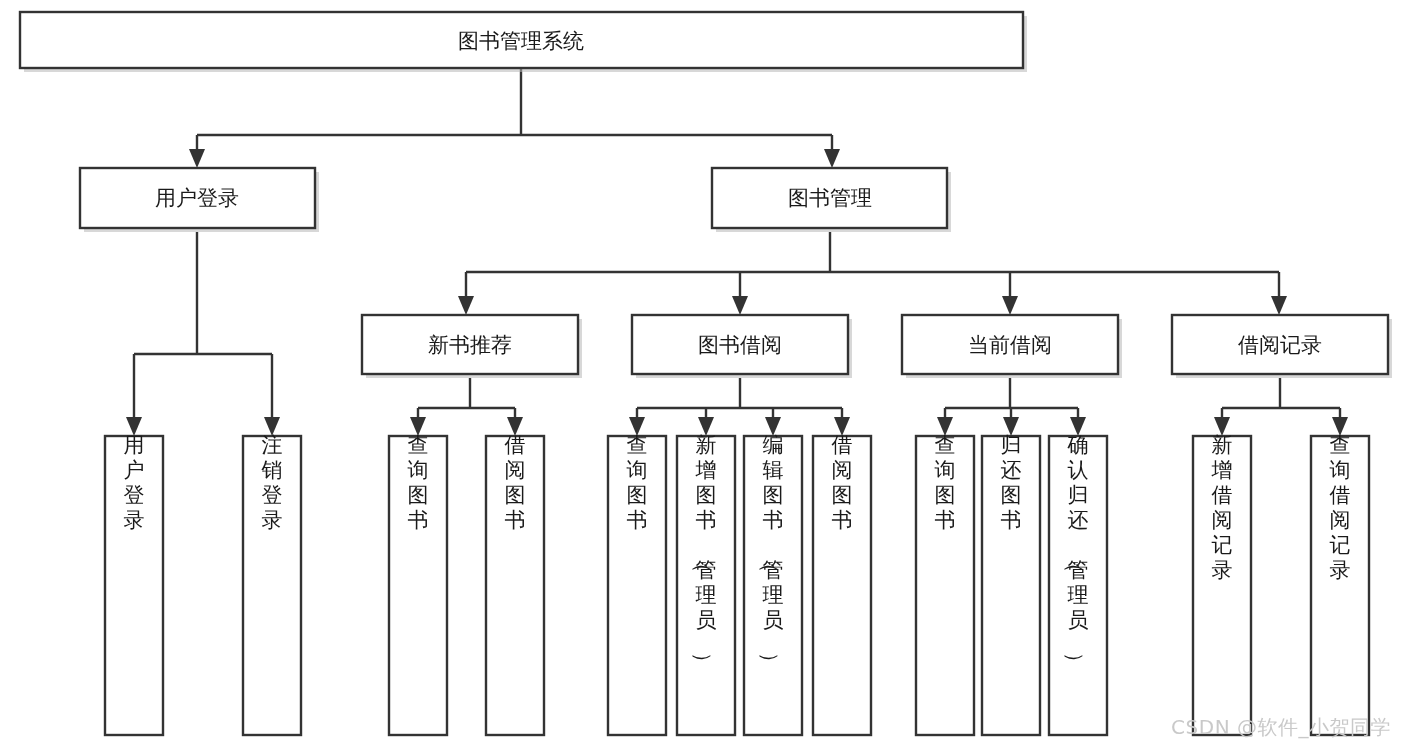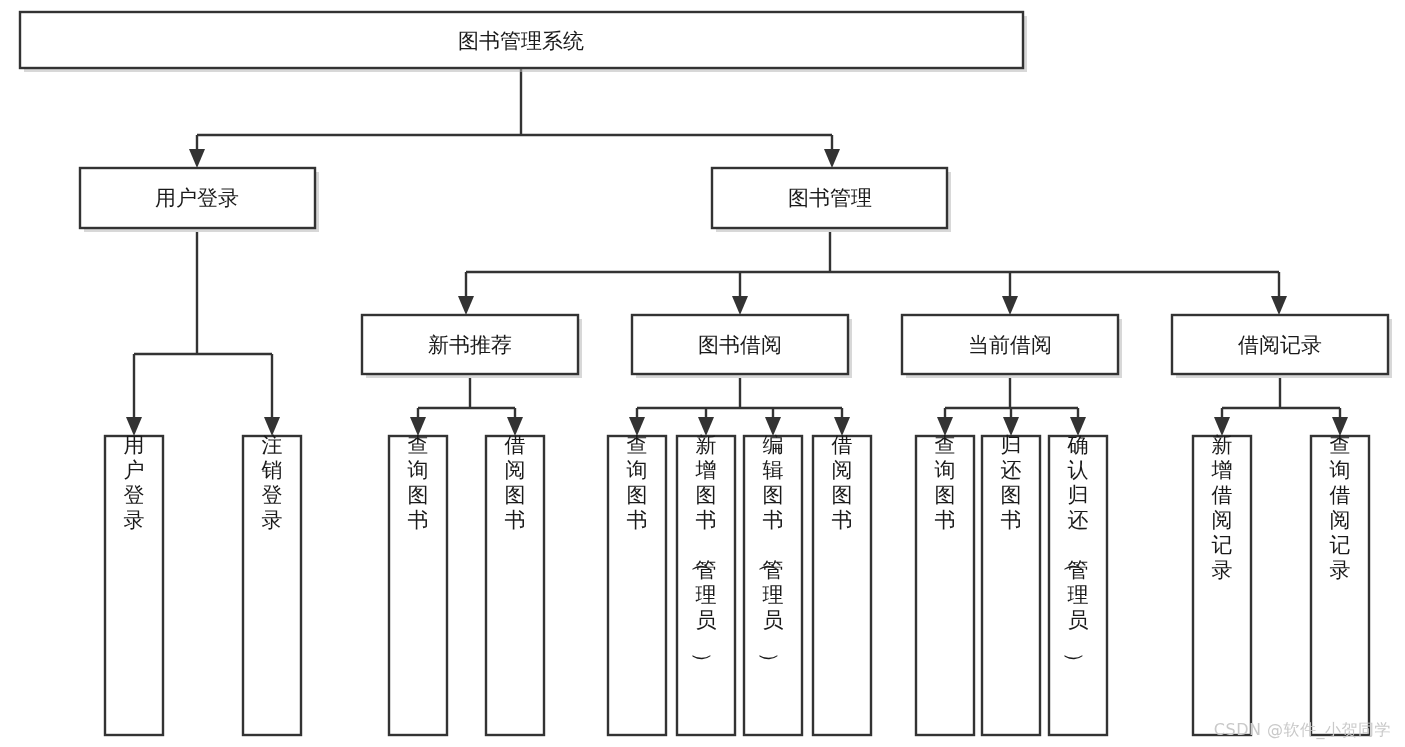--- a/index.html
+++ b/index.html
@@ -56,21 +56,21 @@
     font-family: "DejaVu Sans", "Liberation Sans", sans-serif;
     font-size: 21px;
     fill: #1a1a1a;
     text-anchor: middle;
   }
   .watermark-text {
     position: absolute;
     right: 14px;
     bottom: 6px;
     font-family: "DejaVu Sans", "Liberation Sans", sans-serif;
-    font-size: 16px;
+    font-size: 20px;
     color: #c9c9c9;
     white-space: nowrap;
     letter-spacing: 0.5px;
     user-select: none;
   }
 </style>
 </head>
 <body>
 
 <div id="diagram-root">

